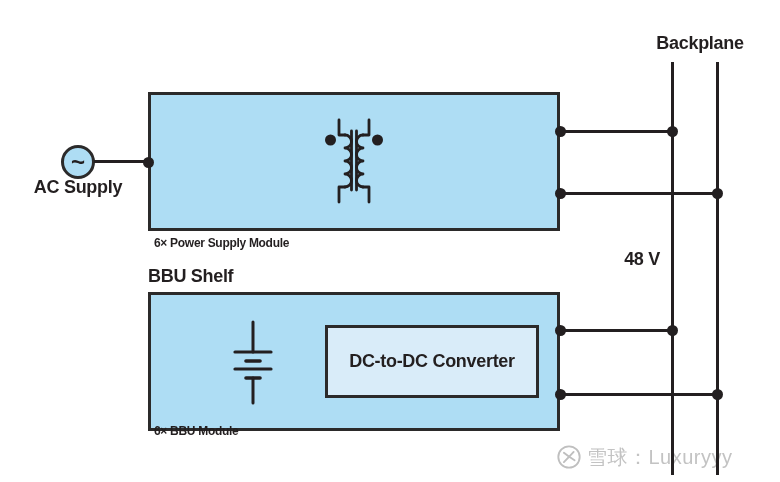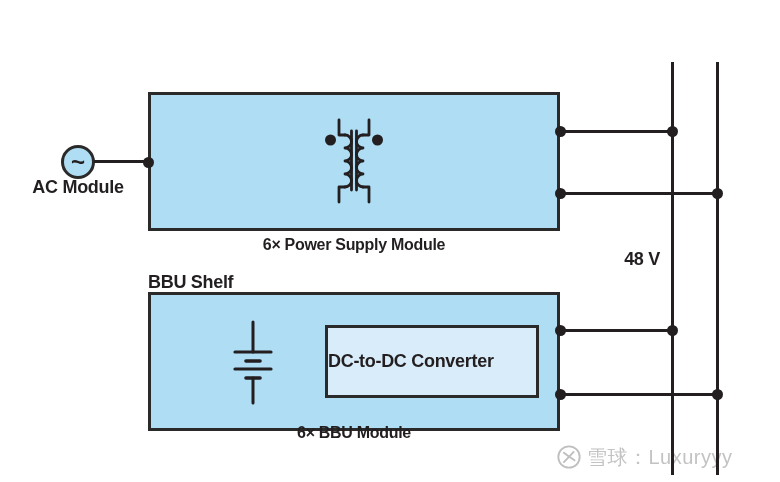--- a/index.html
+++ b/index.html
@@ -7,59 +7,60 @@
     position:relative;width:780px;height:482px;background:#ffffff;overflow:hidden;
     font-family:"Liberation Sans","DejaVu Sans",sans-serif;color:#231f20;
   }
   .lbl{position:absolute;font-weight:700;font-size:18px;letter-spacing:-0.3px;white-space:nowrap;}
   .shelf{
     position:absolute;left:148px;width:412px;height:139px;
     background:#aeddf4;border:3px solid #2b2a2a;box-sizing:border-box;
   }
   .shelf.power{top:92px;}
   .shelf.bbu{top:292px;}
-  .caption{position:absolute;left:154px;width:400px;text-align:center;font-weight:700;font-size:16px;letter-spacing:-0.3px;}
+  .caption{position:absolute;left:154px;width:400px;font-weight:700;font-size:12px;letter-spacing:-0.3px;}
   .vline{position:absolute;top:62px;width:3px;height:413px;background:#231f20;z-index:2;}
   .hline{position:absolute;height:3px;background:#231f20;z-index:2;}
   .dot{position:absolute;width:11px;height:11px;border-radius:50%;background:#231f20;z-index:3;}
   .ac-circle{
     position:absolute;left:61px;top:145px;width:34px;height:34px;border-radius:50%;
     background:#aeddf4;border:3px solid #2b2a2a;box-sizing:border-box;
     display:flex;align-items:center;justify-content:center;
     font-weight:700;font-size:24px;line-height:1;z-index:2;
   }
   .dcdc{
     position:absolute;left:325px;top:325px;width:214px;height:73px;
     background:#d9ecf9;border:3px solid #2b2a2a;box-sizing:border-box;
-    display:flex;align-items:center;justify-content:flex-start;
+    display:flex;align-items:center;justify-content:center;
     font-weight:700;font-size:18px;letter-spacing:-0.3px;
   }
   .sym{position:absolute;}
   .watermark{
     position:absolute;left:556px;top:442px;height:30px;display:flex;align-items:center;
     color:#c3c3c3;z-index:1;
   }
   .watermark-text{
     font-size:20px;font-weight:500;letter-spacing:0.5px;white-space:nowrap;margin-left:5px;
   }
 </style>
 </head>
 <body>
 
 <div class="stage">
 
+  <div class="lbl" style="left:640px;top:33px;width:120px;text-align:center;">Backplane</div>
   <div class="vline" style="left:670.5px;"></div>
   <div class="vline" style="left:715.5px;"></div>
 
   <div class="lbl" style="left:590px;top:249px;width:70px;text-align:right;">48 V</div>
 
   <div class="ac-circle">
     <span>~</span>
   </div>
-  <div class="lbl" style="left:23px;top:177px;width:110px;text-align:center;">AC Module</div>
+  <div class="lbl" style="left:23px;top:177px;width:110px;text-align:center;">AC Supply</div>
   <div class="hline" style="left:94px;top:160px;width:54px;"></div>
   <div class="dot" style="left:142.5px;top:156.5px;"></div>
 
   <div class="shelf power">
     <svg class="sym" style="left:168px;top:18px;" width="70" height="95" viewBox="0 0 70 95">
       <g fill="none" stroke="#231f20" stroke-width="2.8" stroke-linecap="round" stroke-linejoin="round">
         <line x1="32.5" y1="18" x2="32.5" y2="77"></line>
         <line x1="37.5" y1="18" x2="37.5" y2="77"></line>
         <path d="M26 22 a6.5 6.5 0 0 1 0 13 a6.5 6.5 0 0 1 0 13 a6.5 6.5 0 0 1 0 13 a6.5 6.5 0 0 1 0 13"></path>
         <path d="M44 22 a6.5 6.5 0 0 0 0 13 a6.5 6.5 0 0 0 0 13 a6.5 6.5 0 0 0 0 13 a6.5 6.5 0 0 0 0 13"></path>
@@ -74,21 +75,21 @@
   </div>
   <div class="caption" style="top:236px;">6× Power Supply Module</div>
 
   <div class="hline" style="left:560px;top:129.5px;width:114px;"></div>
   <div class="hline" style="left:560px;top:191.5px;width:159px;"></div>
   <div class="dot" style="left:554.5px;top:125.5px;"></div>
   <div class="dot" style="left:666.5px;top:125.5px;"></div>
   <div class="dot" style="left:554.5px;top:187.5px;"></div>
   <div class="dot" style="left:711.5px;top:187.5px;"></div>
 
-  <div class="lbl" style="left:148px;top:272px;">BBU Shelf</div>
+  <div class="lbl" style="left:148px;top:266px;">BBU Shelf</div>
   <div class="shelf bbu">
     <svg class="sym" style="left:80px;top:23px;" width="44" height="88" viewBox="0 0 44 88">
       <g fill="none" stroke="#231f20" stroke-linecap="round">
         <path d="M22 4 V34" stroke-width="3"></path>
         <path d="M4 34 H40" stroke-width="3.2"></path>
         <path d="M15 43 H29" stroke-width="3.6"></path>
         <path d="M4 51 H40" stroke-width="3.2"></path>
         <path d="M15 60 H29" stroke-width="3.6"></path>
         <path d="M22 60 V85" stroke-width="3"></path>
       </g>

